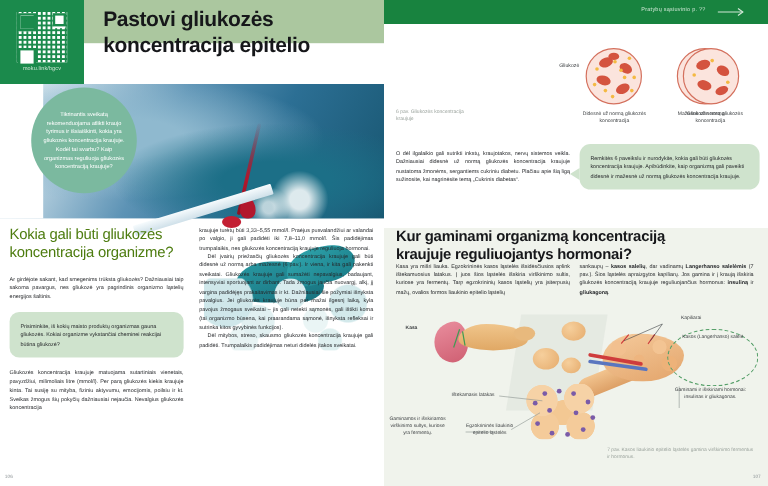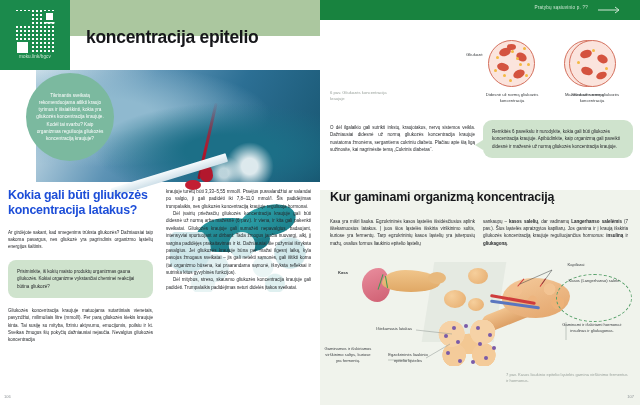--- a/index.html
+++ b/index.html
@@ -103,21 +103,21 @@
     display: flex; align-items: center; justify-content: center;
     padding: 10px 9px;
     text-align: center; color: #ffffff; font-size: 4.7px; line-height: 1.55;
   }
 
   .col-wrap { position: absolute; left: 0; top: 188px; width: 320px; height: 217px; }
   .l-col { position: absolute; top: 0; width: 145px; }
   .l-col.a { left: 8px; }
   .l-col.b { left: 166px; }
   .sec-title {
-    font-size: 12.4px; line-height: 1.2; font-weight: bold; color: #1d4ed8;
+    font-size: 12.4px; line-height: 1.2; font-weight: normal; color: #4d7c0f;
     letter-spacing: -0.2px; margin-bottom: 11px;
   }
   .body-p { font-size: 4.55px; line-height: 1.62; color: #26282b; text-align: justify; }
   .body-p + .body-p { text-indent: 7px; }
   .green-note {
     background: #cfe3cd; border-radius: 8px; padding: 8px 9px;
     font-size: 4.55px; line-height: 1.62; color: #26282b; margin: 9px 0 9px 0;
   }
   .folio-l { position: absolute; left: 4px; bottom: 6px; font-size: 4px; color: #8d9396; }
 
@@ -250,21 +250,21 @@
     <div class="hdr-band"></div>
 
     <div class="qr-block">
       <div class="qr-img">
           <span class="qr-tr"></span>
         </div>
       <div class="qr-caption">moku.link/bgcv</div>
     </div>
 
     <div class="hdr-title">
-      <br>
+      <span>Pastovi gliukozės</span><br>
       <span>koncentracija epitelio</span>
     </div>
 
     <div class="photo">
       <div class="blood-trail"></div>
       <div class="blood-bulb"></div>
       <div class="strip"></div>
       <div class="blood-drop"></div>
       <div class="glove1"></div>
       <div class="glove2"></div>
@@ -273,21 +273,21 @@
     <div class="photo-white-l"></div>
 
     <div class="circ-callout">
       <span>Tikrinantis sveikatą rekomenduojama atlikti kraujo tyrimus ir išsiaiškinti, kokia yra gliukozės koncentracija kraujuje. Kodėl tai svarbu? Kaip organizmas reguliuoja gliukozės koncentraciją kraujuje?</span>
     </div>
 
     <div class="col-wrap">
       <div class="l-col a">
         <div class="sec-title">
           <span>Kokia gali būti gliukozės</span><br>
-          <span>koncentracija latakus?</span>
+          <span>koncentracija organizme?</span>
         </div>
         <p class="body-p">Ar girdėjote sakant, kad smegenims trūksta gliukozės? Dažniausiai taip sakoma pavargus, nes gliukozė yra pagrindinis organizmo ląstelių energijos šaltinis.</p>
         <div class="green-note">Prisiminkite, iš kokių maisto produktų organizmas gauna gliukozės. Kokiai organizme vykstančiai cheminei reakcijai būtina gliukozė?</div>
         <p class="body-p">Gliukozės koncentracija kraujuje matuojama sutartiniais vienetais, pavyzdžiui, milimoliais litre (mmol/l). Per parą gliukozės kiekis kraujuje kinta. Tai susiję su mityba, fiziniu aktyvumu, emocijomis, poilsiu ir kt. Sveikas žmogus šių pokyčių dažniausiai nejaučia. Nevalgius gliukozės koncentracija</p>
       </div>
 
       <div class="l-col b">
         <p class="body-p">kraujuje turėtų būti 3,33–5,55 mmol/l. Praėjus pusvalandžiui ar valandai po valgio, ji gali padidėti iki 7,8–11,0 mmol/l. Šis padidėjimas trumpalaikis, nes gliukozės koncentraciją kraujuje reguliuoja hormonai.</p>
         <p class="body-p">Dėl įvairių priežasčių gliukozės koncentracija kraujuje gali būti didesnė už normą arba mažesnė (6 pav.). Ir viena, ir kita gali pakenkti sveikatai. Gliukozės kraujuje gali sumažėti nepavalgius, badaujant, intensyviai sportuojant ar dirbant. Tada žmogus jaučia nuovargį, alkį, jį vargina padidėjęs prakaitavimas ir kt. Dažniausiai šie požymiai išnyksta pavalgius. Jei gliukozės kraujuje būna per mažai ilgesnį laiką, kyla pavojus žmogaus sveikatai – jis gali netekti sąmonės, gali ištikti koma (tai organizmo būsena, kai praarandama sąmonė, išnyksta refleksai ir sutrinka kitos gyvybinės funkcijos).</p>
         <p class="body-p">Dėl mitybos, streso, skausmo gliukozės koncentracija kraujuje gali padidėti. Trumpalaikis padidėjimas neturi didelės įtakos sveikatai.</p>
@@ -362,20 +362,21 @@
       <div class="cell-lbl" style="left:auto; right:12px; top:70px;">Mažesnė už normą gliukozės koncentracija</div>
     </div>
 
     <div class="r-body">
       <div class="r-col a">O dėl ilgalaikio gali sutrikti inkstų, kraujotakos, nervų sistemos veikla. Dažniausiai didesnė už normą gliukozės koncentracija kraujuje nustatoma žmonėms, sergantiems cukriniu diabetu. Plačiau apie šią ligą sužinosite, kai nagrinėsite temą „Cukrinis diabetas“.</div>
       <div class="r-task">Remkitės 6 paveikslu ir nurodykite, kokia gali būti gliukozės koncentracija kraujuje. Apibūdinkite, kaip organizmą gali paveikti didesnė ir mažesnė už normą gliukozės koncentracija kraujuje.</div>
     </div>
 
     <div class="r-sec-title">
       <span>Kur gaminami organizmą koncentraciją</span><br>
+      <span>kraujuje reguliuojantys hormonai?</span>
     </div>
 
     <div class="r-lower">
       <div class="rc a">Kasa yra mišri liauka. Egzokrininės kasos ląstelės išsidėsčiusios aplink ištekamuosius latakus. Į juos šios ląstelės išskiria virškinimo sultis, kuriose yra fermentų. Tarp egzokrininių kasos ląstelių yra įsiterpusių mažų, ovalios formos liaukinio epitelio ląstelių</div>
       <div class="rc b">
         <span>sankaupų – </span><b>kasos salelių</b><span>, dar vadinamų </span><b>Langerhanso salelėmis</b><span> (7 pav.). Šios ląstelės apraizgytos kapiliarų. Jos gamina ir į kraują išskiria gliukozės koncentraciją kraujuje reguliuojančius hormonus: </span><b>insuliną</b><span> ir </span><b>gliukagoną</b><span>.</span>
       </div>
     </div>
 
     <div class="panc">

